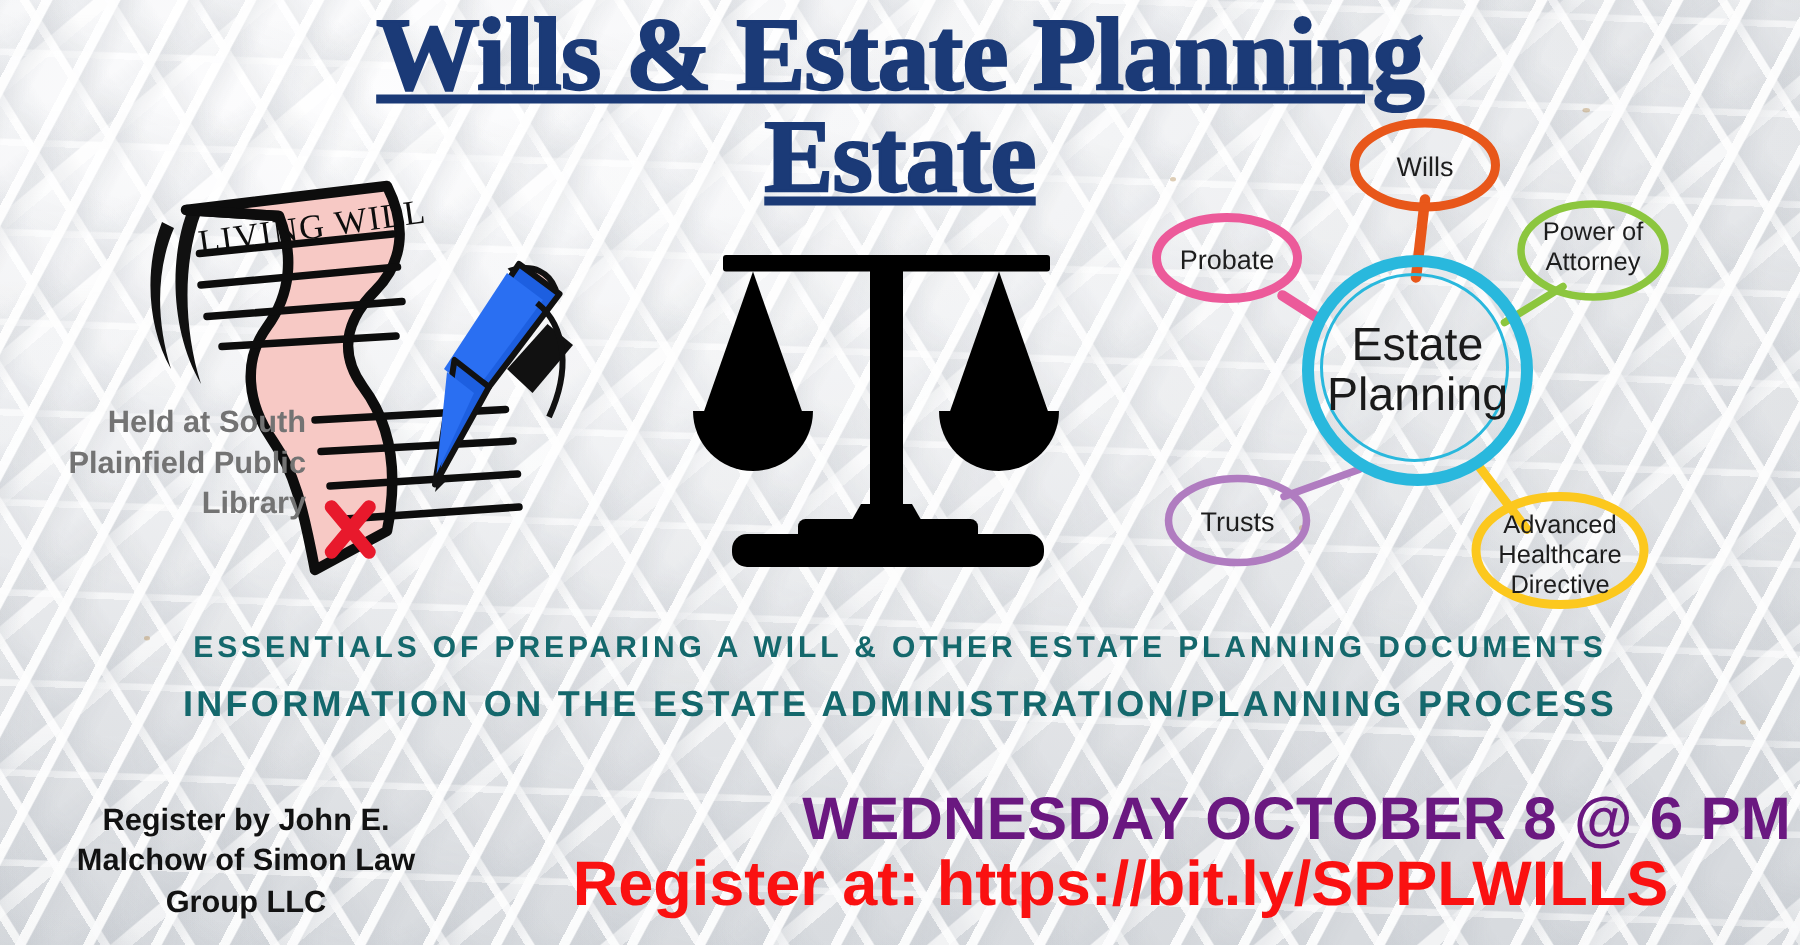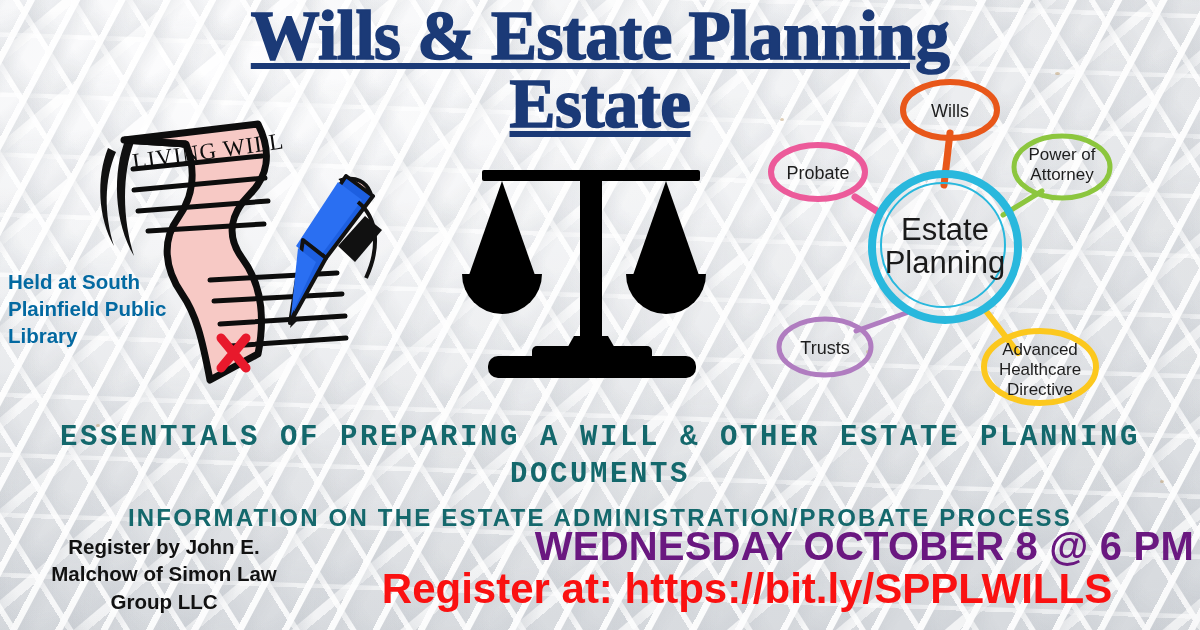--- a/index.html
+++ b/index.html
@@ -52,37 +52,36 @@
     position:absolute;left:0;right:0;top:2px;text-align:center;
     font-family:"Liberation Serif", serif;
     font-weight:700;color:#1b3a77;
     font-size:69px;line-height:.99;letter-spacing:-.5px;text-decoration:underline;
     -webkit-text-stroke:1.6px #1b3a77;
   }
   .headline .l2{display:block;}
 
   
   .held{
-    position:absolute;left:8px;top:268px;width:196px;text-align:left;
-    font-weight:700;font-size:20.5px;line-height:1.32;color:#0369a1;
+    position:absolute;left:8px;top:268px;width:196px;text-align:right;
+    font-weight:700;font-size:20.5px;line-height:1.32;color:#737373;
   }
   .presented{
     position:absolute;left:24px;top:533px;width:280px;text-align:center;
     font-weight:700;font-size:20.5px;line-height:1.33;color:#121212;
   }
 
   
   .teal-block{
     position:absolute;left:0;right:0;top:420px;text-align:center;
     color:#14686c;font-weight:700;
   }
   .teal-1{
-    font-size:29px;line-height:1.26;letter-spacing:2.6px;
+    font-size:20px;line-height:1.26;letter-spacing:2.6px;
     padding:0 46px;
-    font-family:Liberation Mono, monospace;
   }
   .teal-2{
     font-size:24px;line-height:1.26;letter-spacing:2.2px;margin-top:10px;
     padding:0 6px;
   }
 
   .dateline{
     position:absolute;left:300px;right:6px;top:526px;text-align:right;
     color:#6a1880;font-weight:700;font-size:40px;line-height:1;
     letter-spacing:.2px;
@@ -232,19 +231,19 @@
         <text class="dg-label" x="280" y="320" text-anchor="middle" font-size="17">Directive</text>
       </g>
     </svg>
   </div>
 
   <div class="held">Held at South Plainfield Public Library</div>
   <div class="presented">Register by John E. Malchow of Simon Law Group LLC</div>
 
   <div class="teal-block">
     <div class="teal-1">ESSENTIALS OF PREPARING A WILL &amp; OTHER ESTATE PLANNING DOCUMENTS</div>
-    <div class="teal-2">INFORMATION ON THE ESTATE ADMINISTRATION/PROBATE PROCESS</div>
+    <div class="teal-2">INFORMATION ON THE ESTATE ADMINISTRATION/PLANNING PROCESS</div>
   </div>
 
   <div class="dateline">WEDNESDAY OCTOBER 8 @ 6 PM</div>
   <div class="register">Register at: https://bit.ly/SPPLWILLS</div>
 
 </div>
 
 </body></html>

